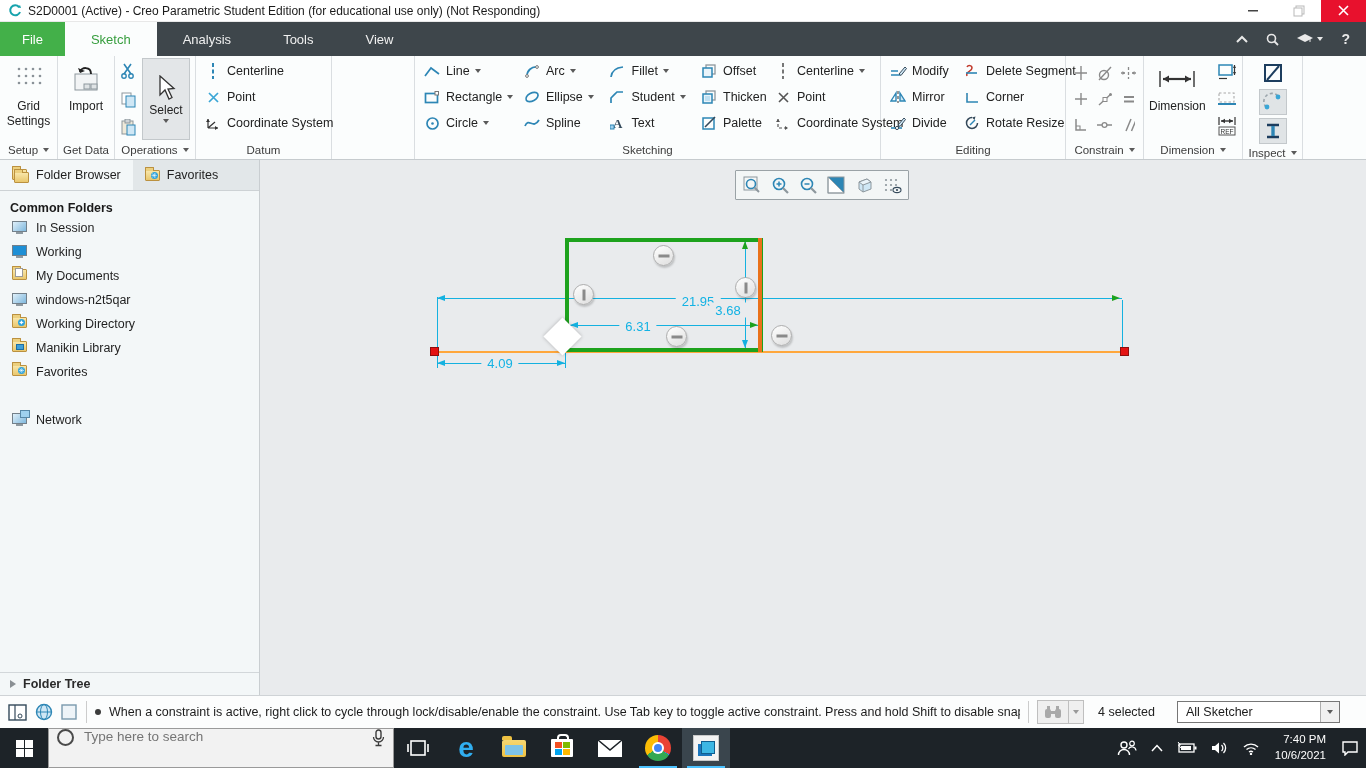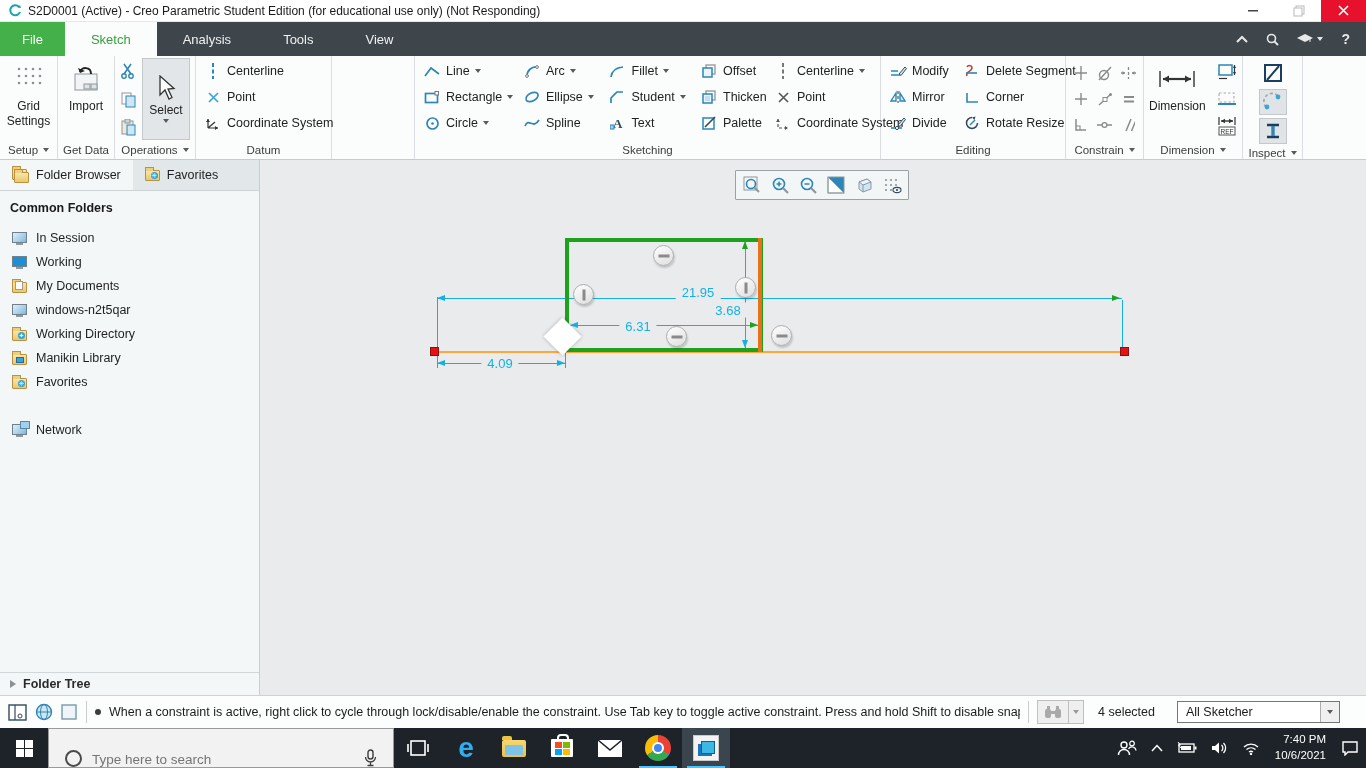--- a/index.html
+++ b/index.html
@@ -43,21 +43,21 @@
   .inspbtn.on{background:#e0e4e6;border-color:#c3c8cb}
   .dimside{display:flex;flex-direction:column;justify-content:space-between;padding:2px 2px;margin-left:4px}
   .dimside .sbtn{height:24px;width:26px;display:flex;align-items:center;justify-content:center}
 
   
   .sidebar{position:absolute;top:160px;left:0;width:260px;bottom:73px;background:#f3f7f8;border-right:1px solid #c9ced1;display:flex;flex-direction:column}
   .stabs{height:31px;display:flex;align-items:stretch;border-bottom:1px solid #cdd2d5}
   .stab{display:flex;align-items:center;gap:7px;padding:0 12px;font-size:12.5px;color:#1f1f1f}
   .stab.fav{background:#e2e7e9;flex:1}
   .ssection{font-weight:bold;font-size:12.5px;color:#1a1a1a;padding:10px 0 6px 10px}
-  .srow{height:24px;display:flex;align-items:flex-end;gap:9px;padding-left:12px;font-size:12.5px;color:#1f1f1f}
+  .srow{height:24px;display:flex;align-items:flex-start;gap:9px;padding-left:12px;font-size:12.5px;color:#1f1f1f}
   .srow.network{margin-top:24px}
   .ftree{margin-top:auto;border-top:1px solid #d2d7da;height:23px;display:flex;align-items:center;gap:7px;padding-left:10px;font-weight:bold;font-size:12.5px;color:#2a2a2a}
   .tri-r{width:0;height:0;border-top:4px solid transparent;border-bottom:4px solid transparent;border-left:6px solid #8a9094}
 
   
   .fold{width:15px;height:11px;background:linear-gradient(#f8e6a9,#e9c76d);border:1px solid #bb913f;border-radius:1px;position:relative;flex:0 0 15px}
   .fold::before{content:"";position:absolute;top:-4px;left:-1px;width:7px;height:3px;background:#ecd07f;border:1px solid #bb913f;border-bottom:none;border-radius:1px 1px 0 0}
   .fold .mark{position:absolute;right:1px;top:1px;width:7px;height:7px;border-radius:50%;background:#2fa3dc;color:#fff;font-size:7px;line-height:7px;text-align:center}
   .fold .page{position:absolute;left:2px;top:-2px;width:8px;height:9px;background:#fff;border:1px solid #9a9a9a}
   .fold .box{position:absolute;left:3px;top:2px;width:8px;height:6px;background:#3f9fd8;border:1px solid #1d6fa3}
@@ -102,21 +102,21 @@
   .selcount{font-size:12.5px;color:#222;margin:0 14px 0 6px;white-space:nowrap}
   .combo{width:163px;height:22px;border:1px solid #767676;background:#fff;display:flex;align-items:center;margin-right:18px}
   .combo .cval{flex:1;padding-left:8px;font-size:12.5px;color:#1a1a1a}
   .combo .cbtnn{width:19px;height:100%;border-left:1px solid #adadad;background:#f0f0f0;display:flex;align-items:center;justify-content:center}
 
   
   .taskbar{position:absolute;left:0;right:0;bottom:0;height:40px;background:#1d2328;display:flex;align-items:stretch}
   .tbtn{width:48px;display:flex;align-items:center;justify-content:center;position:relative}
   .winlogo{display:grid;grid-template-columns:8px 8px;grid-template-rows:8px 8px;gap:1px}
   .winlogo span{background:#fff}
-  .searchbox{width:346px;background:#f2f2f2;display:flex;align-items:flex-end;gap:10px;padding:0 16px;border:1px solid #9a9a9a}
+  .searchbox{width:346px;background:#f2f2f2;display:flex;align-items:flex-start;gap:10px;padding:0 8px;border:1px solid #9a9a9a}
   .searchbox input{border:none;outline:none;background:transparent;font-size:13.5px;color:#111;flex:1;font-family:"Liberation Sans",sans-serif}
   .cortana{width:17px;height:17px;border:2px solid #4a4a4a;border-radius:50%;flex:0 0 17px}
   .appico{width:48px;display:flex;align-items:center;justify-content:center;position:relative}
   .appico.active{background:#3a454d}
   .runline{position:absolute;bottom:0;left:5px;right:5px;height:2px;background:#4cc2ff}
   .edge-e{color:#30aef0;font-size:28px;font-weight:bold;line-height:28px}
   .tfold{width:24px;height:17px;background:linear-gradient(#f7d772,#eec143);border-radius:2px;position:relative}
   .tfold::before{content:"";position:absolute;top:-4px;left:0;width:10px;height:4px;background:#eec143;border-radius:2px 2px 0 0}
   .tfold::after{content:"";position:absolute;left:3px;top:5px;right:3px;bottom:2px;background:#7ec3e8;border-radius:1px}
   .bag{width:22px;height:18px;background:#fff;border-radius:1px;position:relative;display:grid;grid-template-columns:7px 7px;grid-template-rows:6px 6px;gap:1px;align-content:center;justify-content:center}
@@ -822,21 +822,21 @@
           <circle cx="14" cy="13" r="1.1" fill="#34495a"></circle>
         </svg>
       </div>
   </div>
 
   <div class="oline"></div>
   <div class="grect"></div>
   <div class="oedge"></div>
 
   <div class="hline" style="left:177px;top:138px;width:685px"></div>
-  <span class="dimlbl" style="left:438px;top:132px">21.95</span>
+  <span class="dimlbl" style="left:438px;top:141px">21.95</span>
   <div class="ar l" style="left:177px;top:134.5px"></div>
   <div class="ar r gr" style="left:852px;top:134.5px"></div>
   <div class="vline" style="left:177px;top:137px;height:71px"></div>
   <div class="vline" style="left:862px;top:140px;height:50px"></div>
 
   <div class="vline" style="left:485px;top:81px;height:107px"></div>
   <span class="dimlbl" style="left:468px;top:150px">3.68</span>
   <div class="ar gu" style="left:481.5px;top:81px"></div>
   <div class="ar d" style="left:481.5px;top:180px"></div>
 

